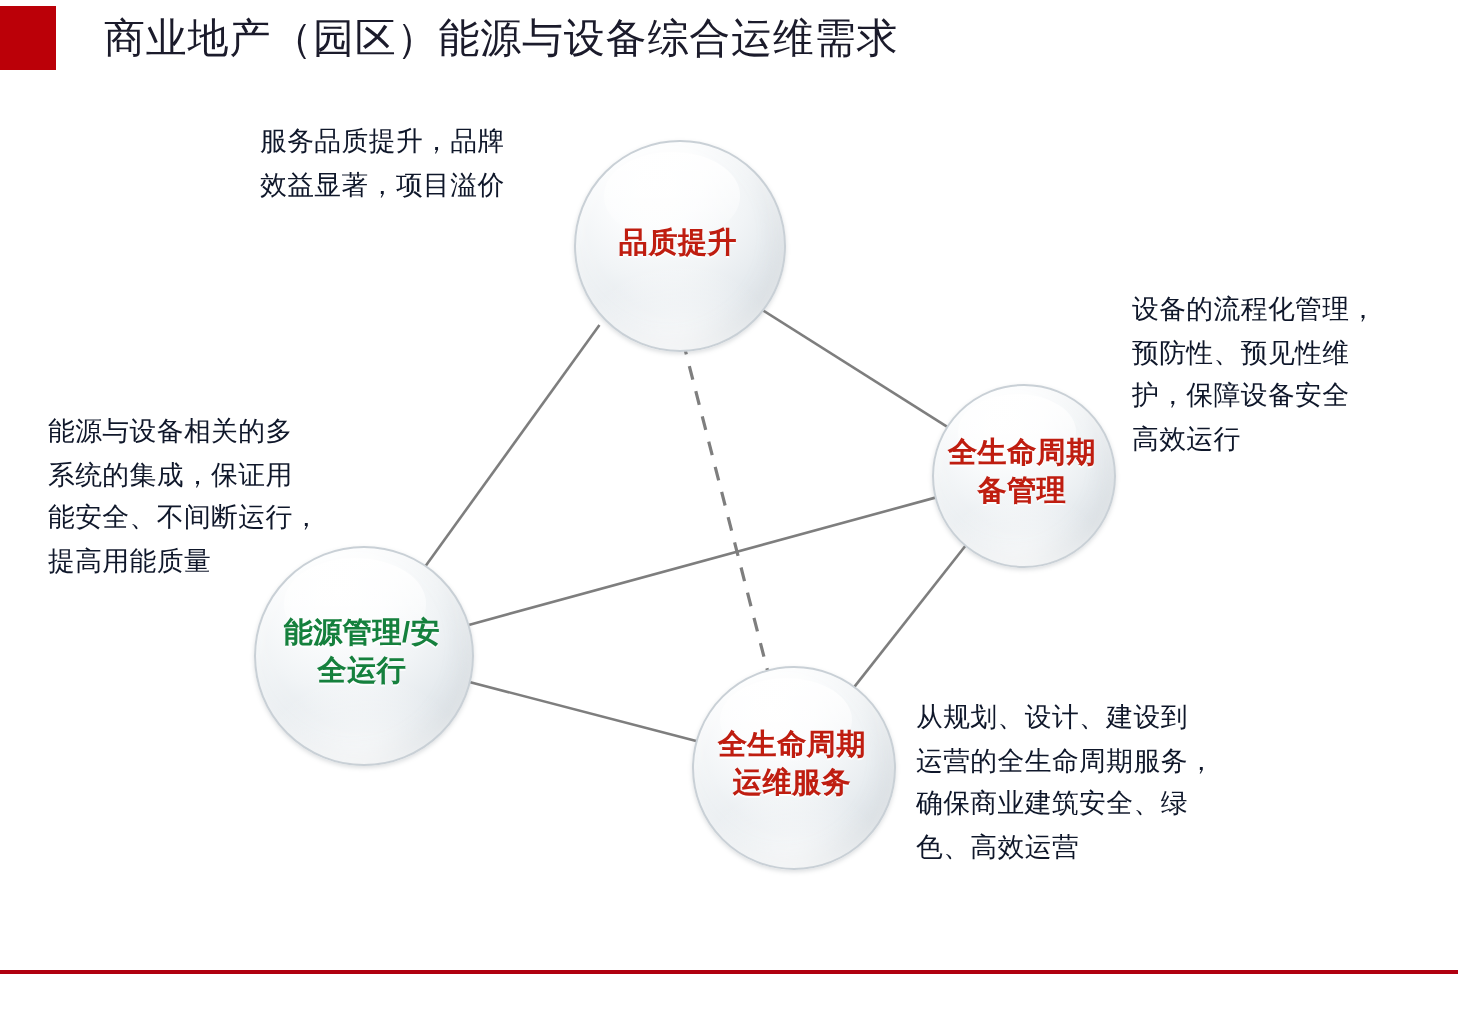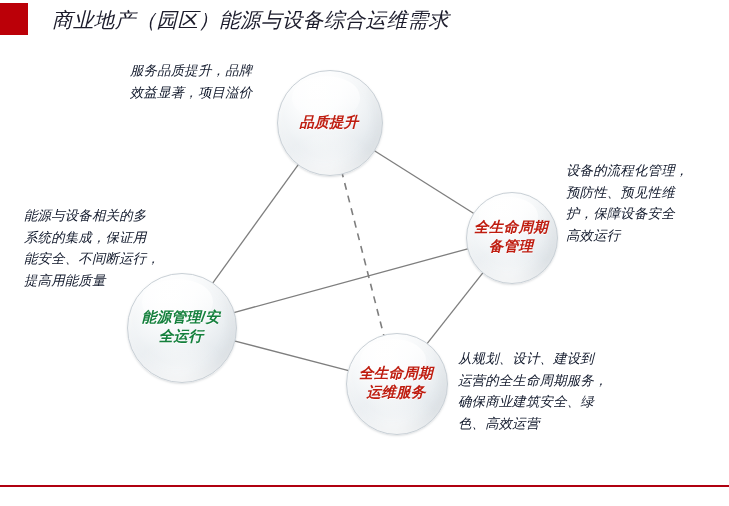--- a/index.html
+++ b/index.html
@@ -9,21 +9,20 @@
   }
   body {
     font-family: "Liberation Sans", "DejaVu Sans", sans-serif;
   }
   #slide {
     position: relative;
     width: 729px;
     height: 506px;
     background: #ffffff;
     overflow: hidden;
-    font-style: italic;
   }
 
   
   #title-bar {
     position: absolute;
     left: 0;
     top: 0;
     width: 729px;
     height: 44px;
   }
@@ -155,21 +154,21 @@
   <div id="diagram">
     <svg id="link-layer" viewBox="0 0 729 506">
         <line x1="299.7326929290959" y1="162.53917533469826" x2="211.43799935374025" y2="284.83925765191384" stroke="#7e7e7e" stroke-width="1.3"></line>
         <line x1="371.2689255116149" y1="148.7083869990973" x2="474.6487240600112" y2="214.03078718077631" stroke="#7e7e7e" stroke-width="1.3"></line>
         <line x1="231.16771870436207" y1="313.3178948988103" x2="469.5151556867775" y2="248.3140484490607" stroke="#7e7e7e" stroke-width="1.3"></line>
         <line x1="231.32106556094408" y1="340.106882192618" x2="349.54978563605164" y2="370.90133951450645" stroke="#7e7e7e" stroke-width="1.3"></line>
         <line x1="425.70103779112986" y1="345.29259549995686" x2="484.3928203121128" y2="270.77954986462197" stroke="#7e7e7e" stroke-width="1.3"></line>
         <line x1="341.43215993879176" y1="170.4297573735023" x2="384.0651264587599" y2="336.5074329214378" stroke="#7e7e7e" stroke-width="1.6" stroke-dasharray="7,6"></line>
       </svg>
     <div id="node-layer">
-        <div class="node" style="left: 277px; top: 70px; width: 104px; height: 104px; text-align: center;">
+        <div class="node" style="left: 287px; top: 70px; width: 104px; height: 104px; text-align: center;">
           <div class="shadow"></div>
           <div class="ball"></div>
           <div class="gloss"></div>
           <div class="node-label" style="color: rgb(191, 29, 16);">品质提升</div>
         </div>
         <div class="node" style="left: 466px; top: 192px; width: 90px; height: 90px;">
           <div class="shadow"></div>
           <div class="ball"></div>
           <div class="gloss"></div>
           <div class="node-label" style="color: rgb(191, 29, 16);">全生命周期
@@ -186,21 +185,21 @@
           <div class="shadow"></div>
           <div class="ball"></div>
           <div class="gloss"></div>
           <div class="node-label" style="color: rgb(191, 29, 16);">全生命周期
 运维服务</div>
         </div>
       </div>
     <div id="callout-layer">
         <div class="callout" style="left: 130px; top: 60px;">服务品质提升，品牌
 效益显著，项目溢价</div>
-        <div class="callout" style="left: 566px; top: 160px;">设备的流程化管理，
+        <div class="callout" style="left: 566px; top: 144px;">设备的流程化管理，
 预防性、预见性维
 护，保障设备安全
 高效运行</div>
         <div class="callout" style="left: 24px; top: 205px;">能源与设备相关的多
 系统的集成，保证用
 能安全、不间断运行，
 提高用能质量</div>
         <div class="callout" style="left: 458px; top: 348px;">从规划、设计、建设到
 运营的全生命周期服务，
 确保商业建筑安全、绿

